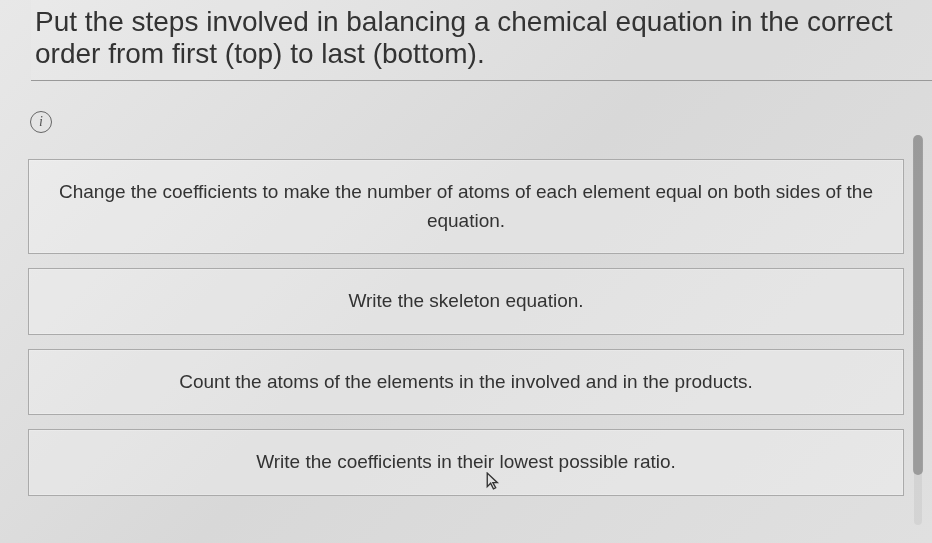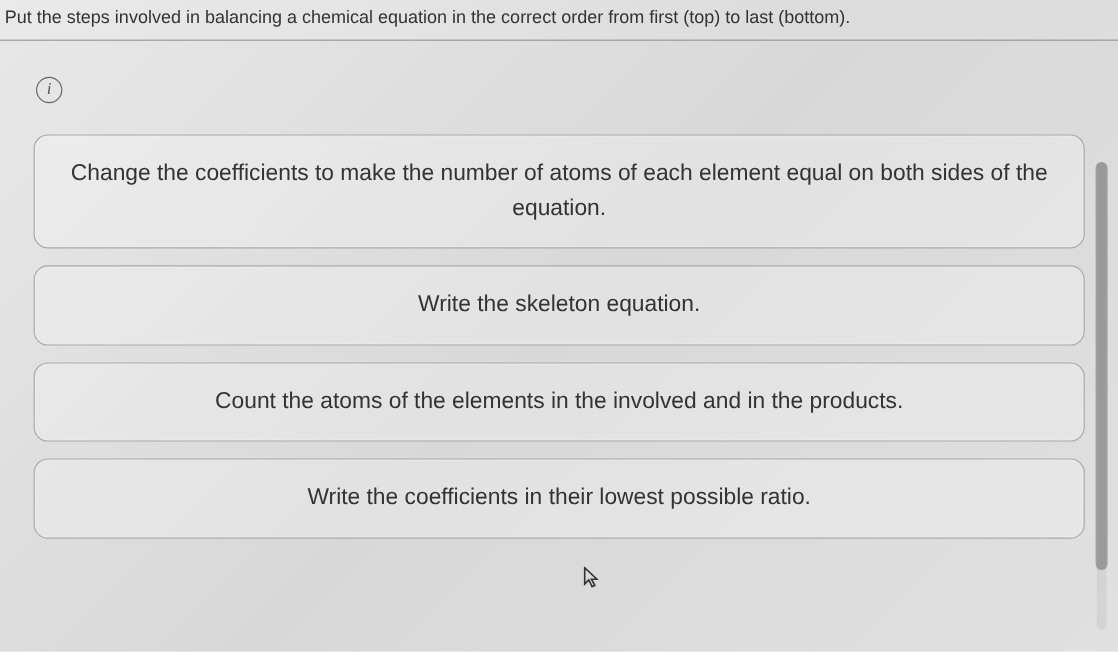--- a/index.html
+++ b/index.html
@@ -16,24 +16,25 @@
       overflow: hidden;
       position: relative;
     }
     .container {
       width: 100%;
       height: 100%;
       padding: 0;
     }
     .question-text {
       padding: 6px 8px 10px 4px;
-      font-size: 15px;
+      font-size: 28px;
       color: #333;
       border-bottom: 1px solid #999;
       background: rgba(255,255,255,0.1);
+      margin-left: 31px;
     }
     .instructions-row {
       display: flex;
       align-items: center;
       gap: 10px;
       padding: 30px 30px 20px 30px;
     }
     .info-icon {
       width: 22px;
       height: 22px;
@@ -53,21 +54,21 @@
       color: #555;
     }
     .items-area {
       padding: 6px 28px 0 28px;
       display: flex;
       flex-direction: column;
       gap: 14px;
     }
     .drag-item {
       border: 1px solid #aaa;
-      border-radius: 12px;
+      border-radius: 0;
       background: rgba(255,255,255,0.25);
       padding: 18px 25px;
       text-align: center;
       font-size: 19px;
       color: #333;
       line-height: 1.5;
       cursor: grab;
       box-shadow: inset 0 0 0 1px rgba(255,255,255,0.2);
       min-height: 62px;
       display: flex;

